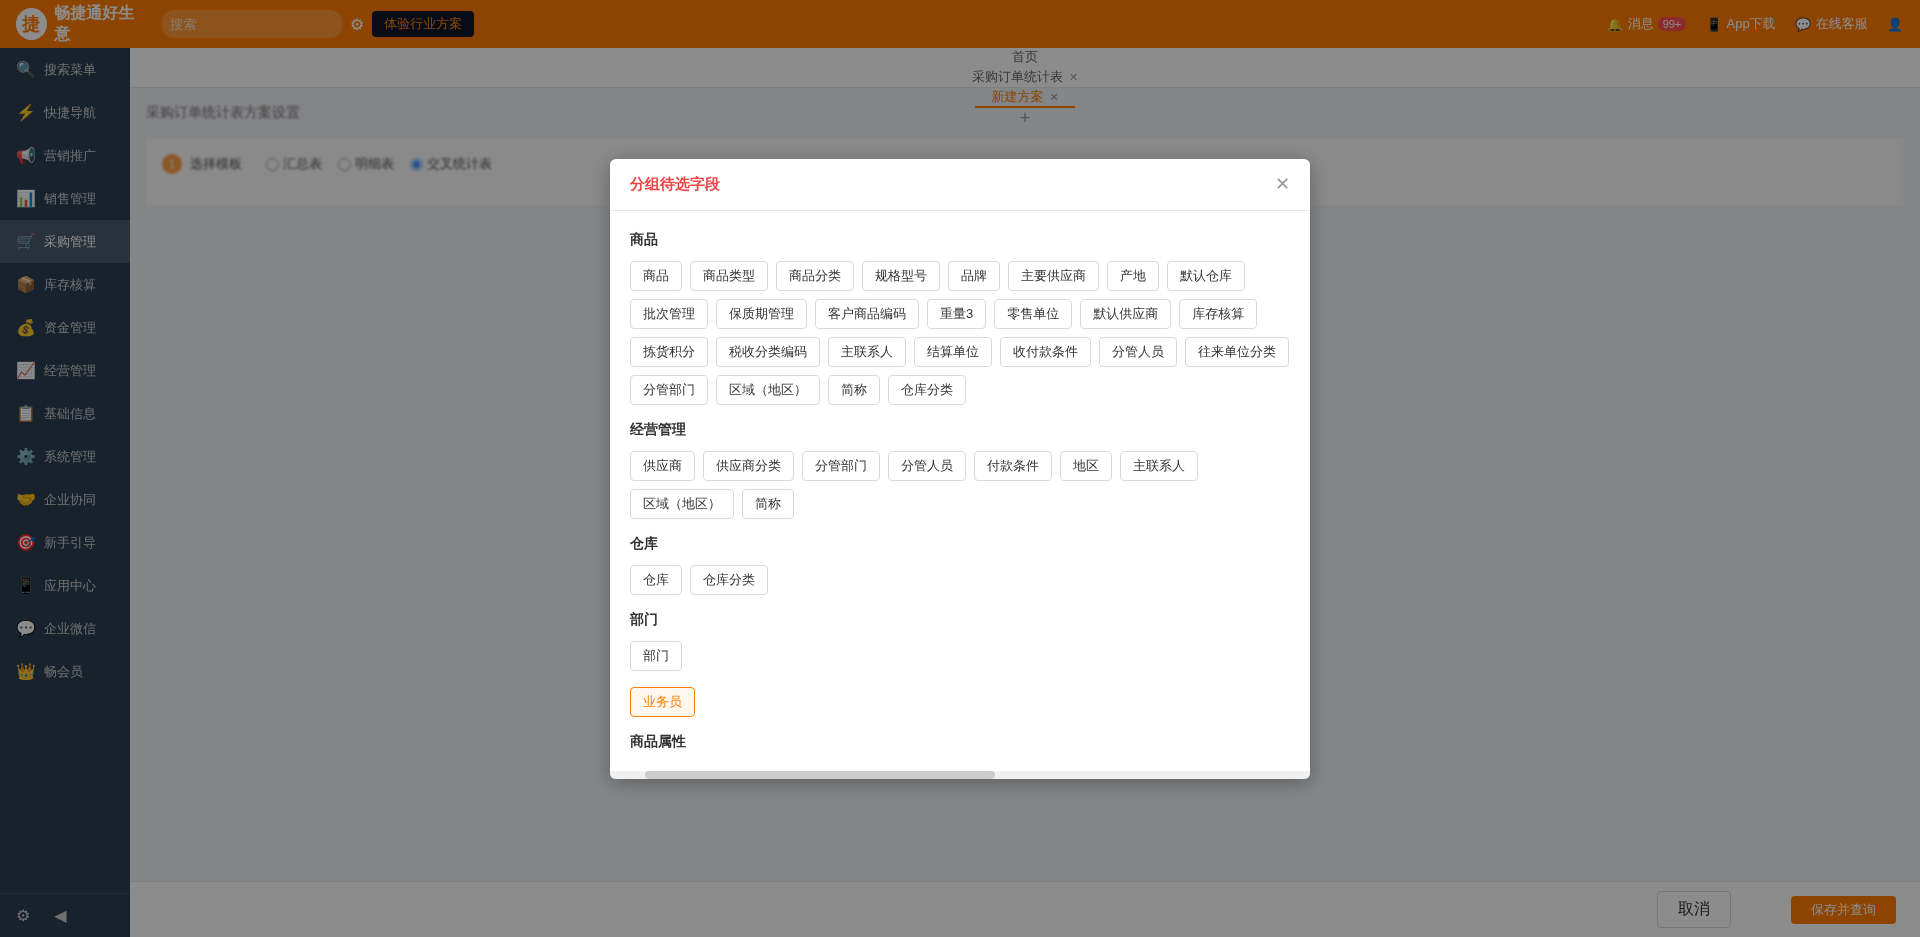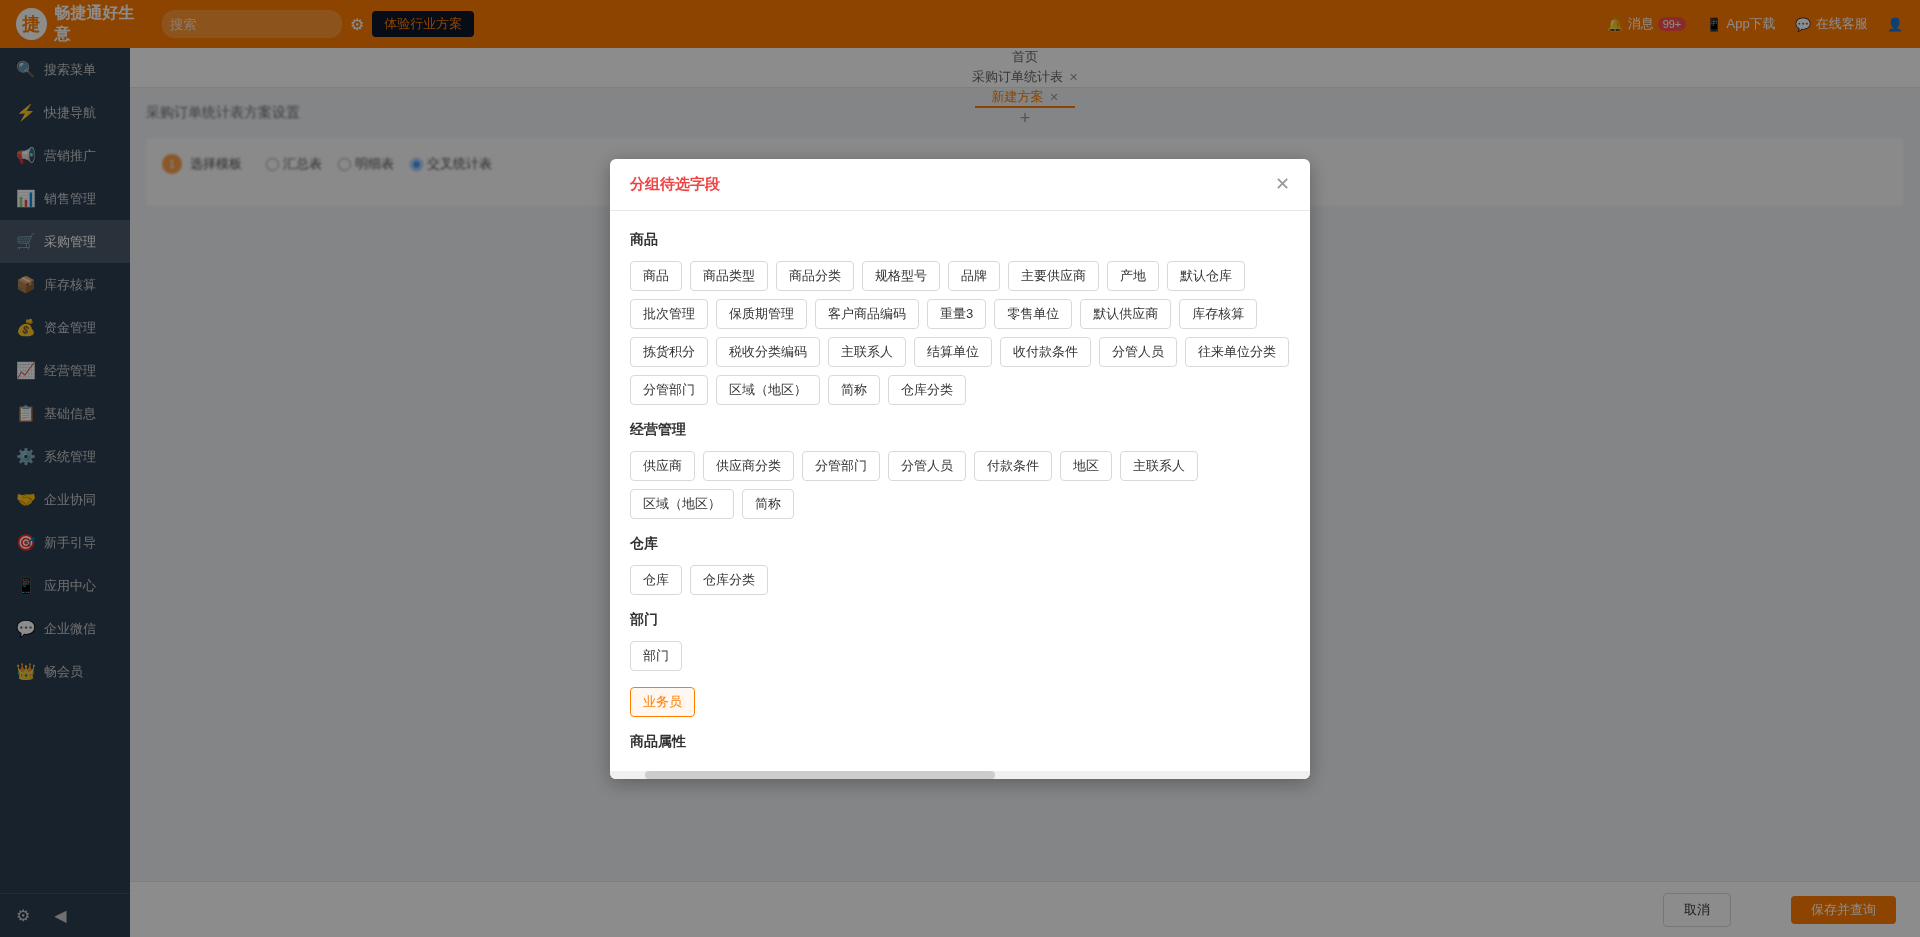--- a/index.html
+++ b/index.html
@@ -282,21 +282,21 @@
       padding: 0 24px;
       gap: 12px;
       z-index: 200;
     }
     .btn-cancel {
       background: white;
       border: 1px solid #d9d9d9;
       border-radius: 4px;
       padding: 7px 20px;
       cursor: pointer;
-      font-size: 13px;
+      font-size: 16px;
       color: #333;
     }
     .btn-save {
       background: #ff7d00;
       border: none;
       border-radius: 4px;
       padding: 5px 20px;
       cursor: pointer;
       font-size: 13px;
       color: white;

